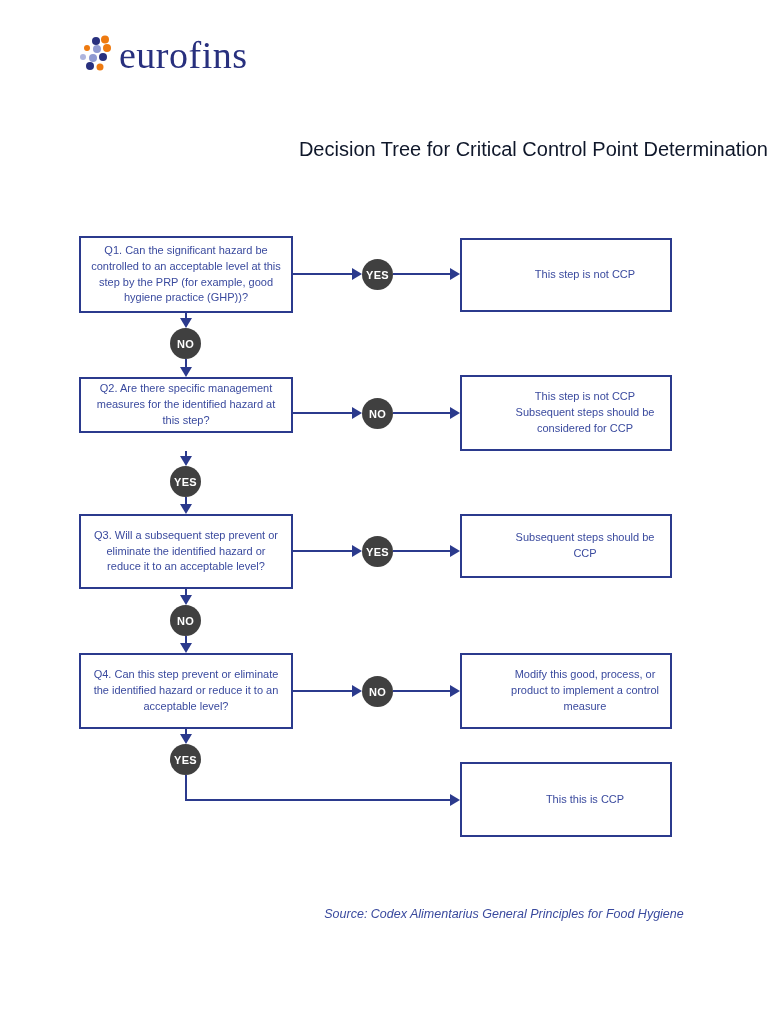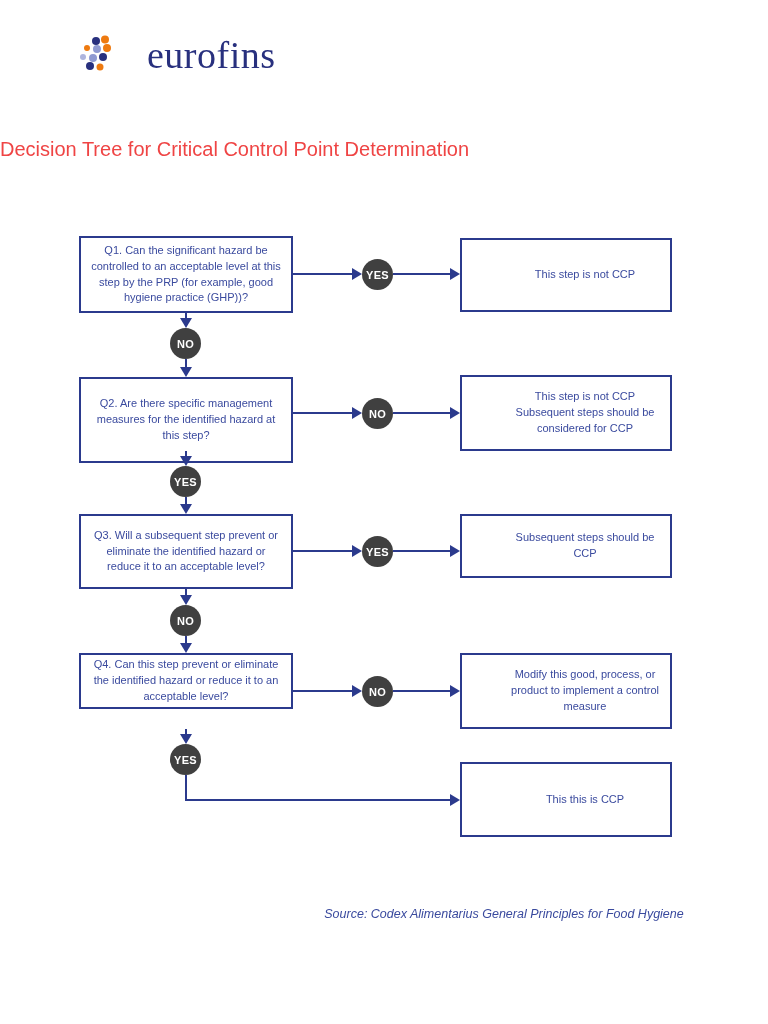--- a/index.html
+++ b/index.html
@@ -6,36 +6,36 @@
   .page {
     position: relative;
     width: 768px;
     height: 1024px;
     background: #ffffff;
     font-family: "Liberation Sans", sans-serif;
     overflow: hidden;
   }
 
   
-  .logo { position:absolute; left:80px; top:34px; display:flex; align-items:flex-start;gap:28px; }
+  .logo { position:absolute; left:80px; top:34px; display:flex; align-items:flex-start; }
   .logo-dots { width:32px; height:38px; display:block; }
   .wordmark {
     font-family: "Liberation Serif", serif;
     font-size: 38px;
     line-height: 1;
     color: #28307e;
     margin-left: 7px;
     margin-top: 2px;
     letter-spacing: 0.5px;
   }
 
   
   .title {
     position:absolute; top:138px; left:0; width:768px;
-    text-align:left; font-size:20px; color:#ef4444;
+    text-align:right; font-size:20px; color:#0f172a;
   }
 
   
   .qbox, .rbox {
     position:absolute;
     border:2px solid #2b3a8d;
     color:#3a4a9e;
     font-size:11px;
     line-height:1.45;
     display:flex; align-items:center; justify-content:center;
@@ -106,21 +106,21 @@
   <div class="badge" style="left:362px;top:259px;">YES</div>
   <div class="hline" style="left:393px;top:273px;width:57px;"></div>
   <div class="ah-r" style="left:450px;top:268px;"></div>
   <div class="rbox" style="top:238px;height:74px;">This step is not CCP</div>
   <div class="vline" style="left:185px;top:313px;height:5px;"></div>
   <div class="ah-d" style="left:180px;top:318px;"></div>
   <div class="badge" style="left:170px;top:328px;">NO</div>
   <div class="vline" style="left:185px;top:359px;height:8px;"></div>
   <div class="ah-d" style="left:180px;top:367px;"></div>
 
-  <div class="qbox" style="top:377px;height:86px;">Q2. Are there specific management measures for the identified hazard at this step?</div>
+  <div class="qbox" style="top:377px;height:56px;">Q2. Are there specific management measures for the identified hazard at this step?</div>
   <div class="hline" style="left:293px;top:412px;width:59px;"></div>
   <div class="ah-r" style="left:352px;top:407px;"></div>
   <div class="badge" style="left:362px;top:398px;">NO</div>
   <div class="hline" style="left:393px;top:412px;width:57px;"></div>
   <div class="ah-r" style="left:450px;top:407px;"></div>
   <div class="rbox" style="top:375px;height:76px;">This step is not CCP
 Subsequent steps should be considered for CCP</div>
   <div class="vline" style="left:185px;top:451px;height:5px;"></div>
   <div class="ah-d" style="left:180px;top:456px;"></div>
   <div class="badge" style="left:170px;top:466px;">YES</div>
@@ -133,21 +133,21 @@
   <div class="badge" style="left:362px;top:536px;">YES</div>
   <div class="hline" style="left:393px;top:550px;width:57px;"></div>
   <div class="ah-r" style="left:450px;top:545px;"></div>
   <div class="rbox" style="top:514px;height:64px;">Subsequent steps should be CCP</div>
   <div class="vline" style="left:185px;top:589px;height:6px;"></div>
   <div class="ah-d" style="left:180px;top:595px;"></div>
   <div class="badge" style="left:170px;top:605px;">NO</div>
   <div class="vline" style="left:185px;top:636px;height:7px;"></div>
   <div class="ah-d" style="left:180px;top:643px;"></div>
 
-  <div class="qbox" style="top:653px;height:56px;">Q4. Can this step prevent or eliminate the identified hazard or reduce it to an acceptable level?</div>
+  <div class="qbox" style="top:653px;height:76px;">Q4. Can this step prevent or eliminate the identified hazard or reduce it to an acceptable level?</div>
   <div class="hline" style="left:293px;top:690px;width:59px;"></div>
   <div class="ah-r" style="left:352px;top:685px;"></div>
   <div class="badge" style="left:362px;top:676px;">NO</div>
   <div class="hline" style="left:393px;top:690px;width:57px;"></div>
   <div class="ah-r" style="left:450px;top:685px;"></div>
   <div class="rbox" style="top:653px;height:76px;">Modify this good, process, or product to implement a control measure</div>
   <div class="vline" style="left:185px;top:729px;height:5px;"></div>
   <div class="ah-d" style="left:180px;top:734px;"></div>
   <div class="badge" style="left:170px;top:744px;">YES</div>
 

